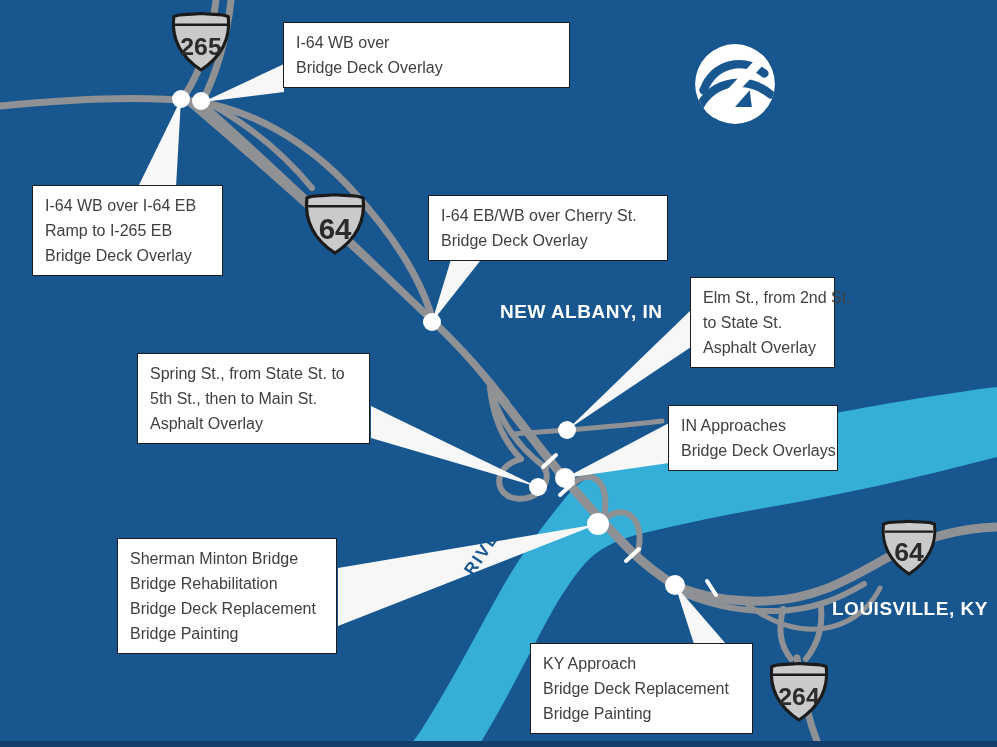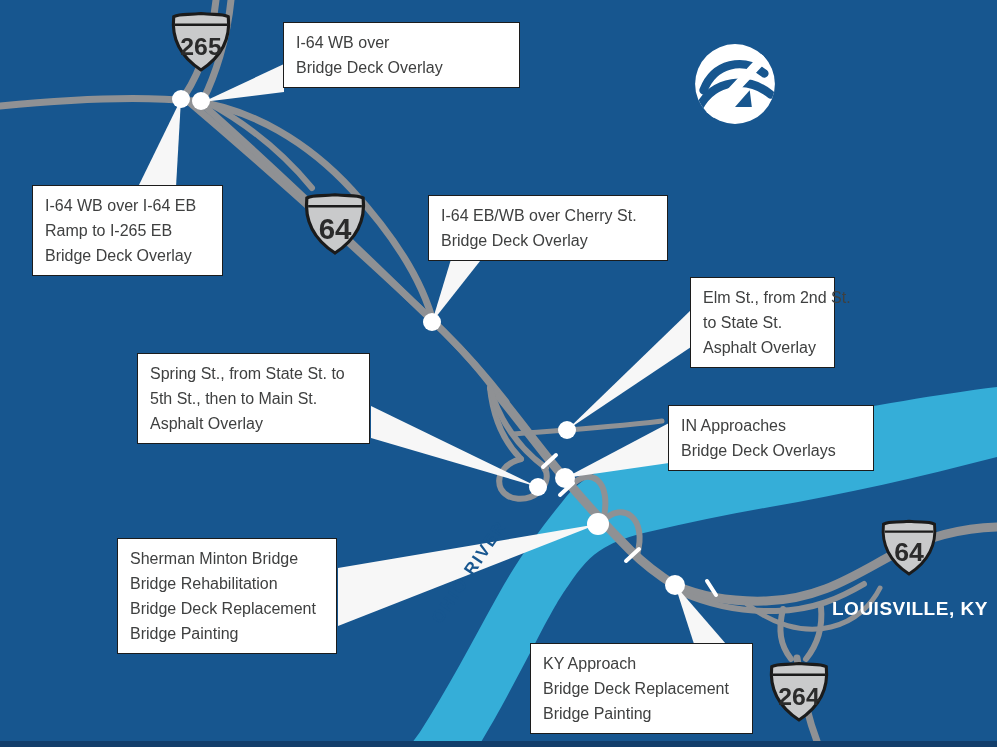--- a/index.html
+++ b/index.html
@@ -128,23 +128,24 @@
       <text x="50" y="78" text-anchor="middle" font-family="Liberation Sans, sans-serif" font-size="46" font-weight="bold" fill="#2B2B2B">64</text>
     </g>
     <g transform="translate(768,658) scale(0.62)">
       <use href="#shield-base"></use>
       <text x="50" y="76" text-anchor="middle" font-family="Liberation Sans, sans-serif" font-size="40" font-weight="bold" fill="#2B2B2B">264</text>
     </g>
   </svg>
 
   <div class="river-label">OHIO RIVER</div>
 
+  <div class="city-label" style="left:500px;top:301px;">NEW ALBANY, IN</div>
   <div class="city-label" style="left:832px;top:598px;text-align:center;">LOUISVILLE, KY</div>
 
-  <div class="callout" style="left:283px;top:22px;width:237px;">
+  <div class="callout" style="left:283px;top:22px;width:287px;">
     <div>I-64 WB over</div>
     <div>Bridge Deck Overlay</div>
   </div>
 
   <div class="callout" style="left:32px;top:185px;width:191px;">
     <div>I-64 WB over I-64 EB</div>
     <div>Ramp to I-265 EB</div>
     <div>Bridge Deck Overlay</div>
   </div>
 
@@ -158,21 +159,21 @@
     <div>to State St.</div>
     <div>Asphalt Overlay</div>
   </div>
 
   <div class="callout" style="left:137px;top:353px;width:233px;">
     <div>Spring St., from State St. to</div>
     <div>5th St., then to Main St.</div>
     <div>Asphalt Overlay</div>
   </div>
 
-  <div class="callout" style="left:668px;top:405px;width:206px;">
+  <div class="callout" style="left:668px;top:405px;width:170px;">
     <div>IN Approaches</div>
     <div>Bridge Deck Overlays</div>
   </div>
 
   <div class="callout" style="left:117px;top:538px;width:220px;">
     <div>Sherman Minton Bridge</div>
     <div>Bridge Rehabilitation</div>
     <div>Bridge Deck Replacement</div>
     <div>Bridge Painting</div>
   </div>

